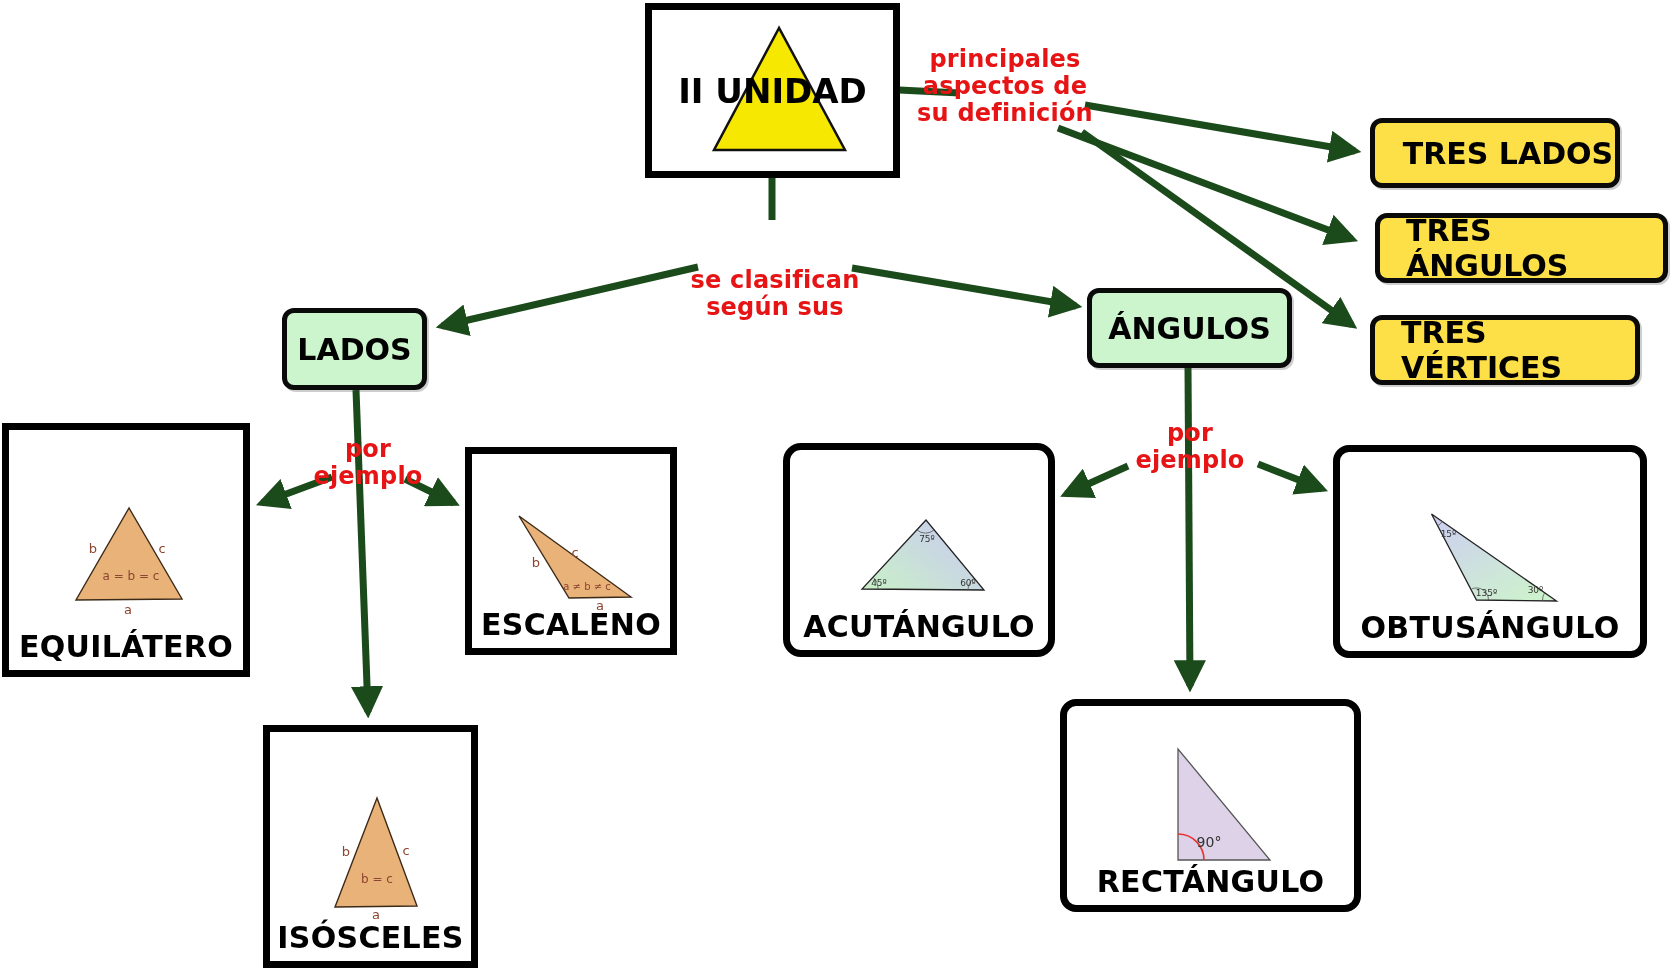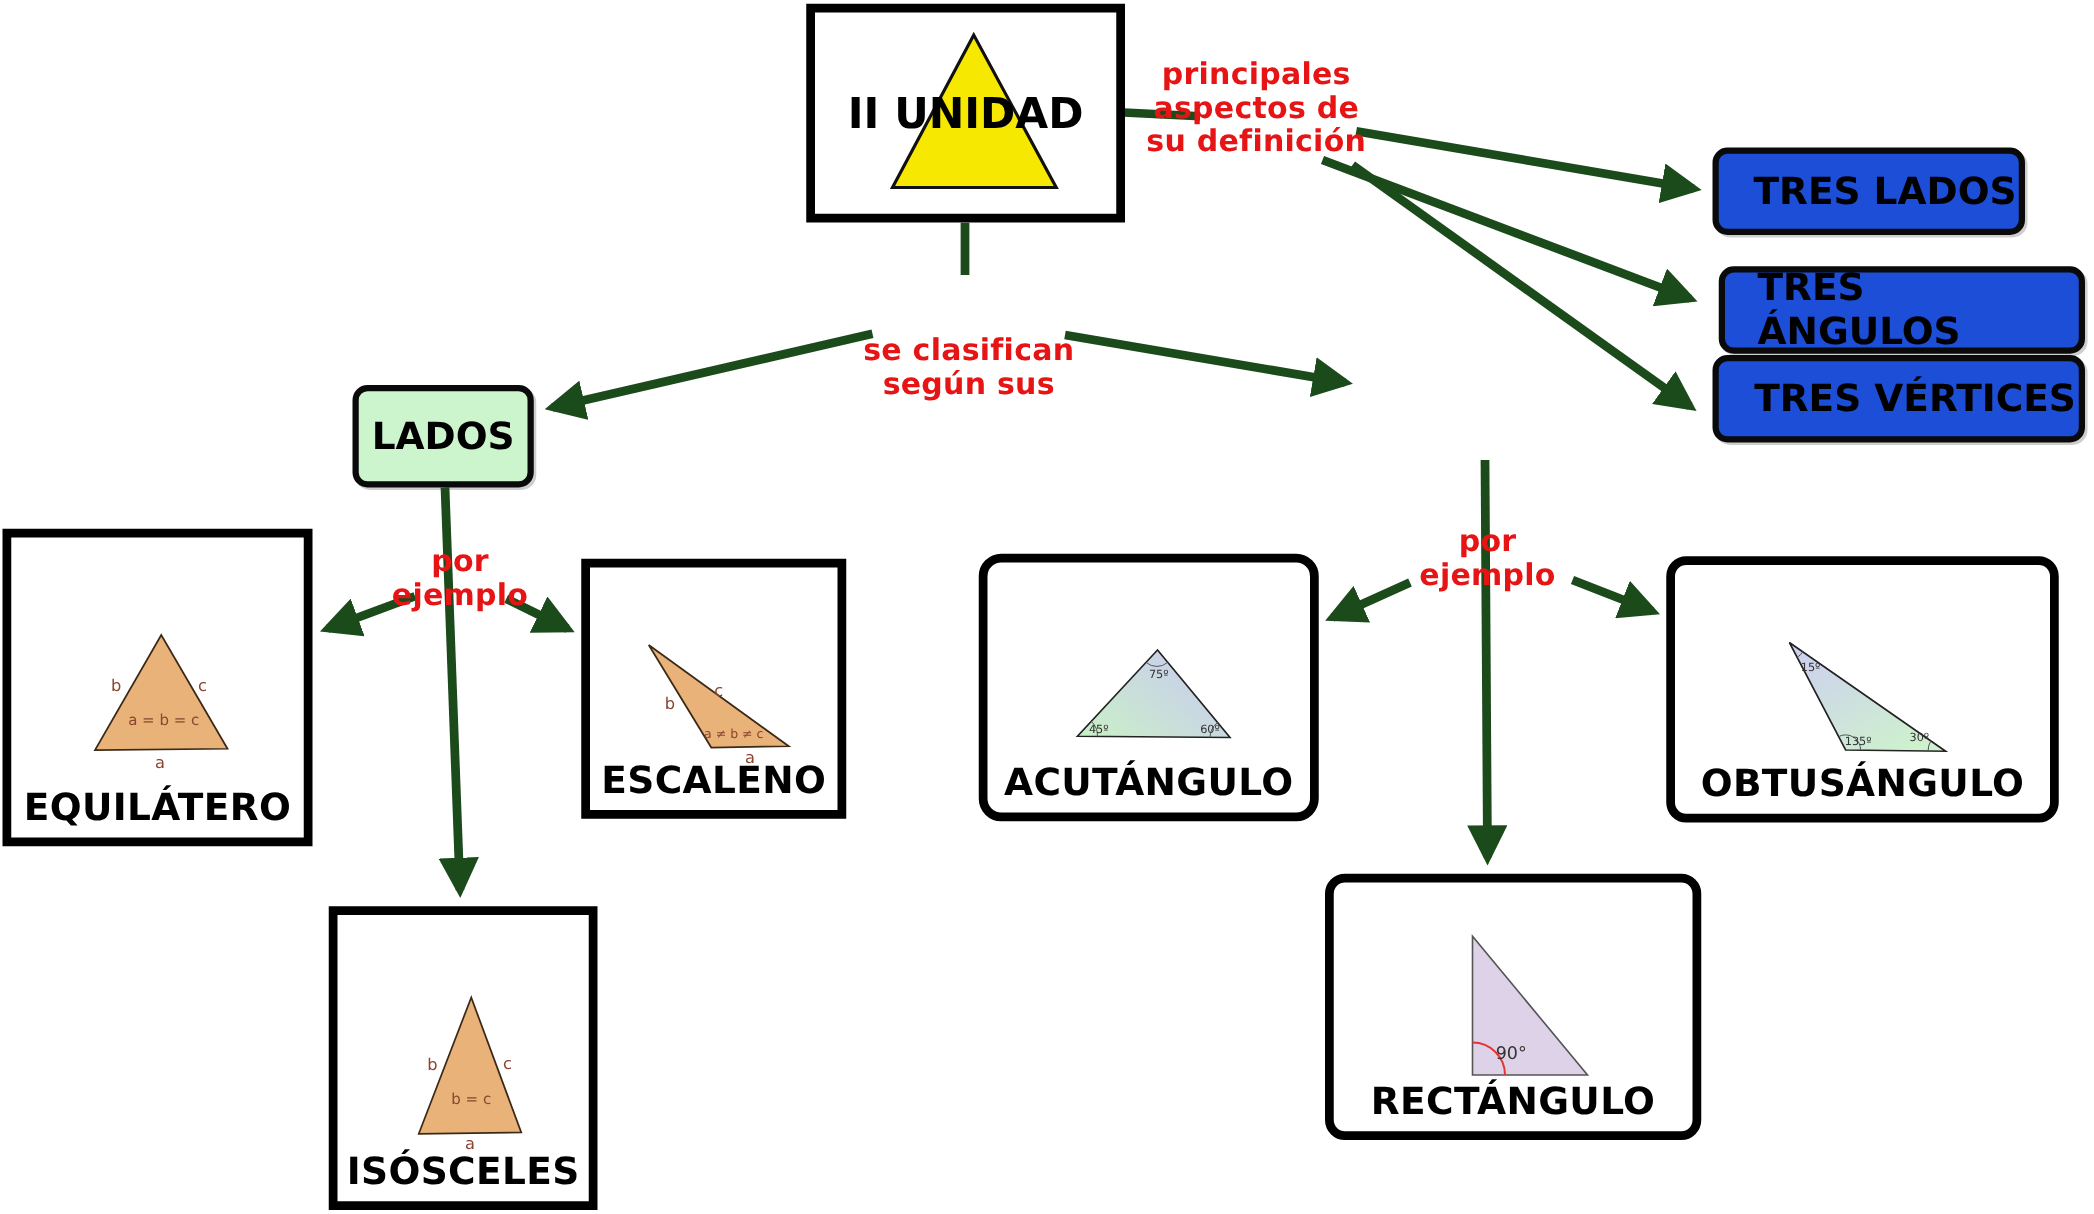--- a/index.html
+++ b/index.html
@@ -19,21 +19,21 @@
   .node{position:absolute;z-index:2;background:#ffffff;border:7px solid #000;box-sizing:border-box;}
   .title-box{display:flex;flex-direction:column;align-items:center;justify-content:center;
     font-weight:bold;font-size:34px;line-height:42px;color:#000;text-align:right;}
   .title-box .ttl-line{position:relative;z-index:2;}
   .title-tri{position:absolute;left:0;top:0;width:100%;height:100%;z-index:1;}
   .pill{
     position:absolute;z-index:2;box-sizing:border-box;border:5px solid #0a0a0a;border-radius:12px;
     display:flex;align-items:center;justify-content:center;font-weight:bold;color:#000;
     box-shadow:2px 2px 0 rgba(60,60,60,.25);
   }
-  .pill.yellow{background:#1d4ed8;font-size:30px;padding-left:26px;}
+  .pill.yellow{background:#fde047;font-size:30px;padding-left:26px;}
   .pill.green{background:#cdf5cd;font-size:30px;}
   .example-box{
     position:absolute;z-index:2;background:#fff;box-sizing:border-box;border:7px solid #000;
   }
   .example-box.rounded{border-radius:16px;}
   .example-label{
     position:absolute;left:0;right:0;bottom:6px;text-align:center;font-weight:bold;
     font-size:30px;color:#000;letter-spacing:0.3px;z-index:2;
   }
   .tri-svg{position:absolute;left:0;top:0;width:100%;height:100%;z-index:1;}
@@ -94,26 +94,29 @@
     <div>por</div>
     <div>ejemplo</div>
   </div>
 
   <div class="pill yellow" style="left:1370px;top:118px;width:250px;height:70px;">
     <span>TRES LADOS</span>
   </div>
   <div class="pill yellow" style="left:1375px;top:213px;width:293px;height:70px;">
     <span>TRES ÁNGULOS</span>
   </div>
-  <div class="pill yellow" style="left:1370px;top:284px;width:298px;height:70px;">
+  <div class="pill yellow" style="left:1370px;top:315px;width:270px;height:70px;">
     <span>TRES VÉRTICES</span>
   </div>
 
   <div class="pill green" style="left:282px;top:308px;width:145px;height:82px;">
     <span>LADOS</span>
+  </div>
+  <div class="pill green" style="left:1087px;top:288px;width:205px;height:80px;">
+    <span>ÁNGULOS</span>
   </div>
 
   <div class="example-box" style="left:2px;top:423px;width:248px;height:254px;">
     <svg class="tri-svg" viewBox="0 0 234 240">
       <polygon points="120,78 67,170 173,169" fill="#e9b279" stroke="#3c2a18" stroke-width="1.4"></polygon>
       <text class="tri-side" x="84" y="123" text-anchor="middle">b</text>
       <text class="tri-side" x="153" y="123" text-anchor="middle">c</text>
       <text class="tri-eq" x="122" y="150" text-anchor="middle">a = b = c</text>
       <text class="tri-side" x="119" y="184" text-anchor="middle">a</text>
     </svg>

